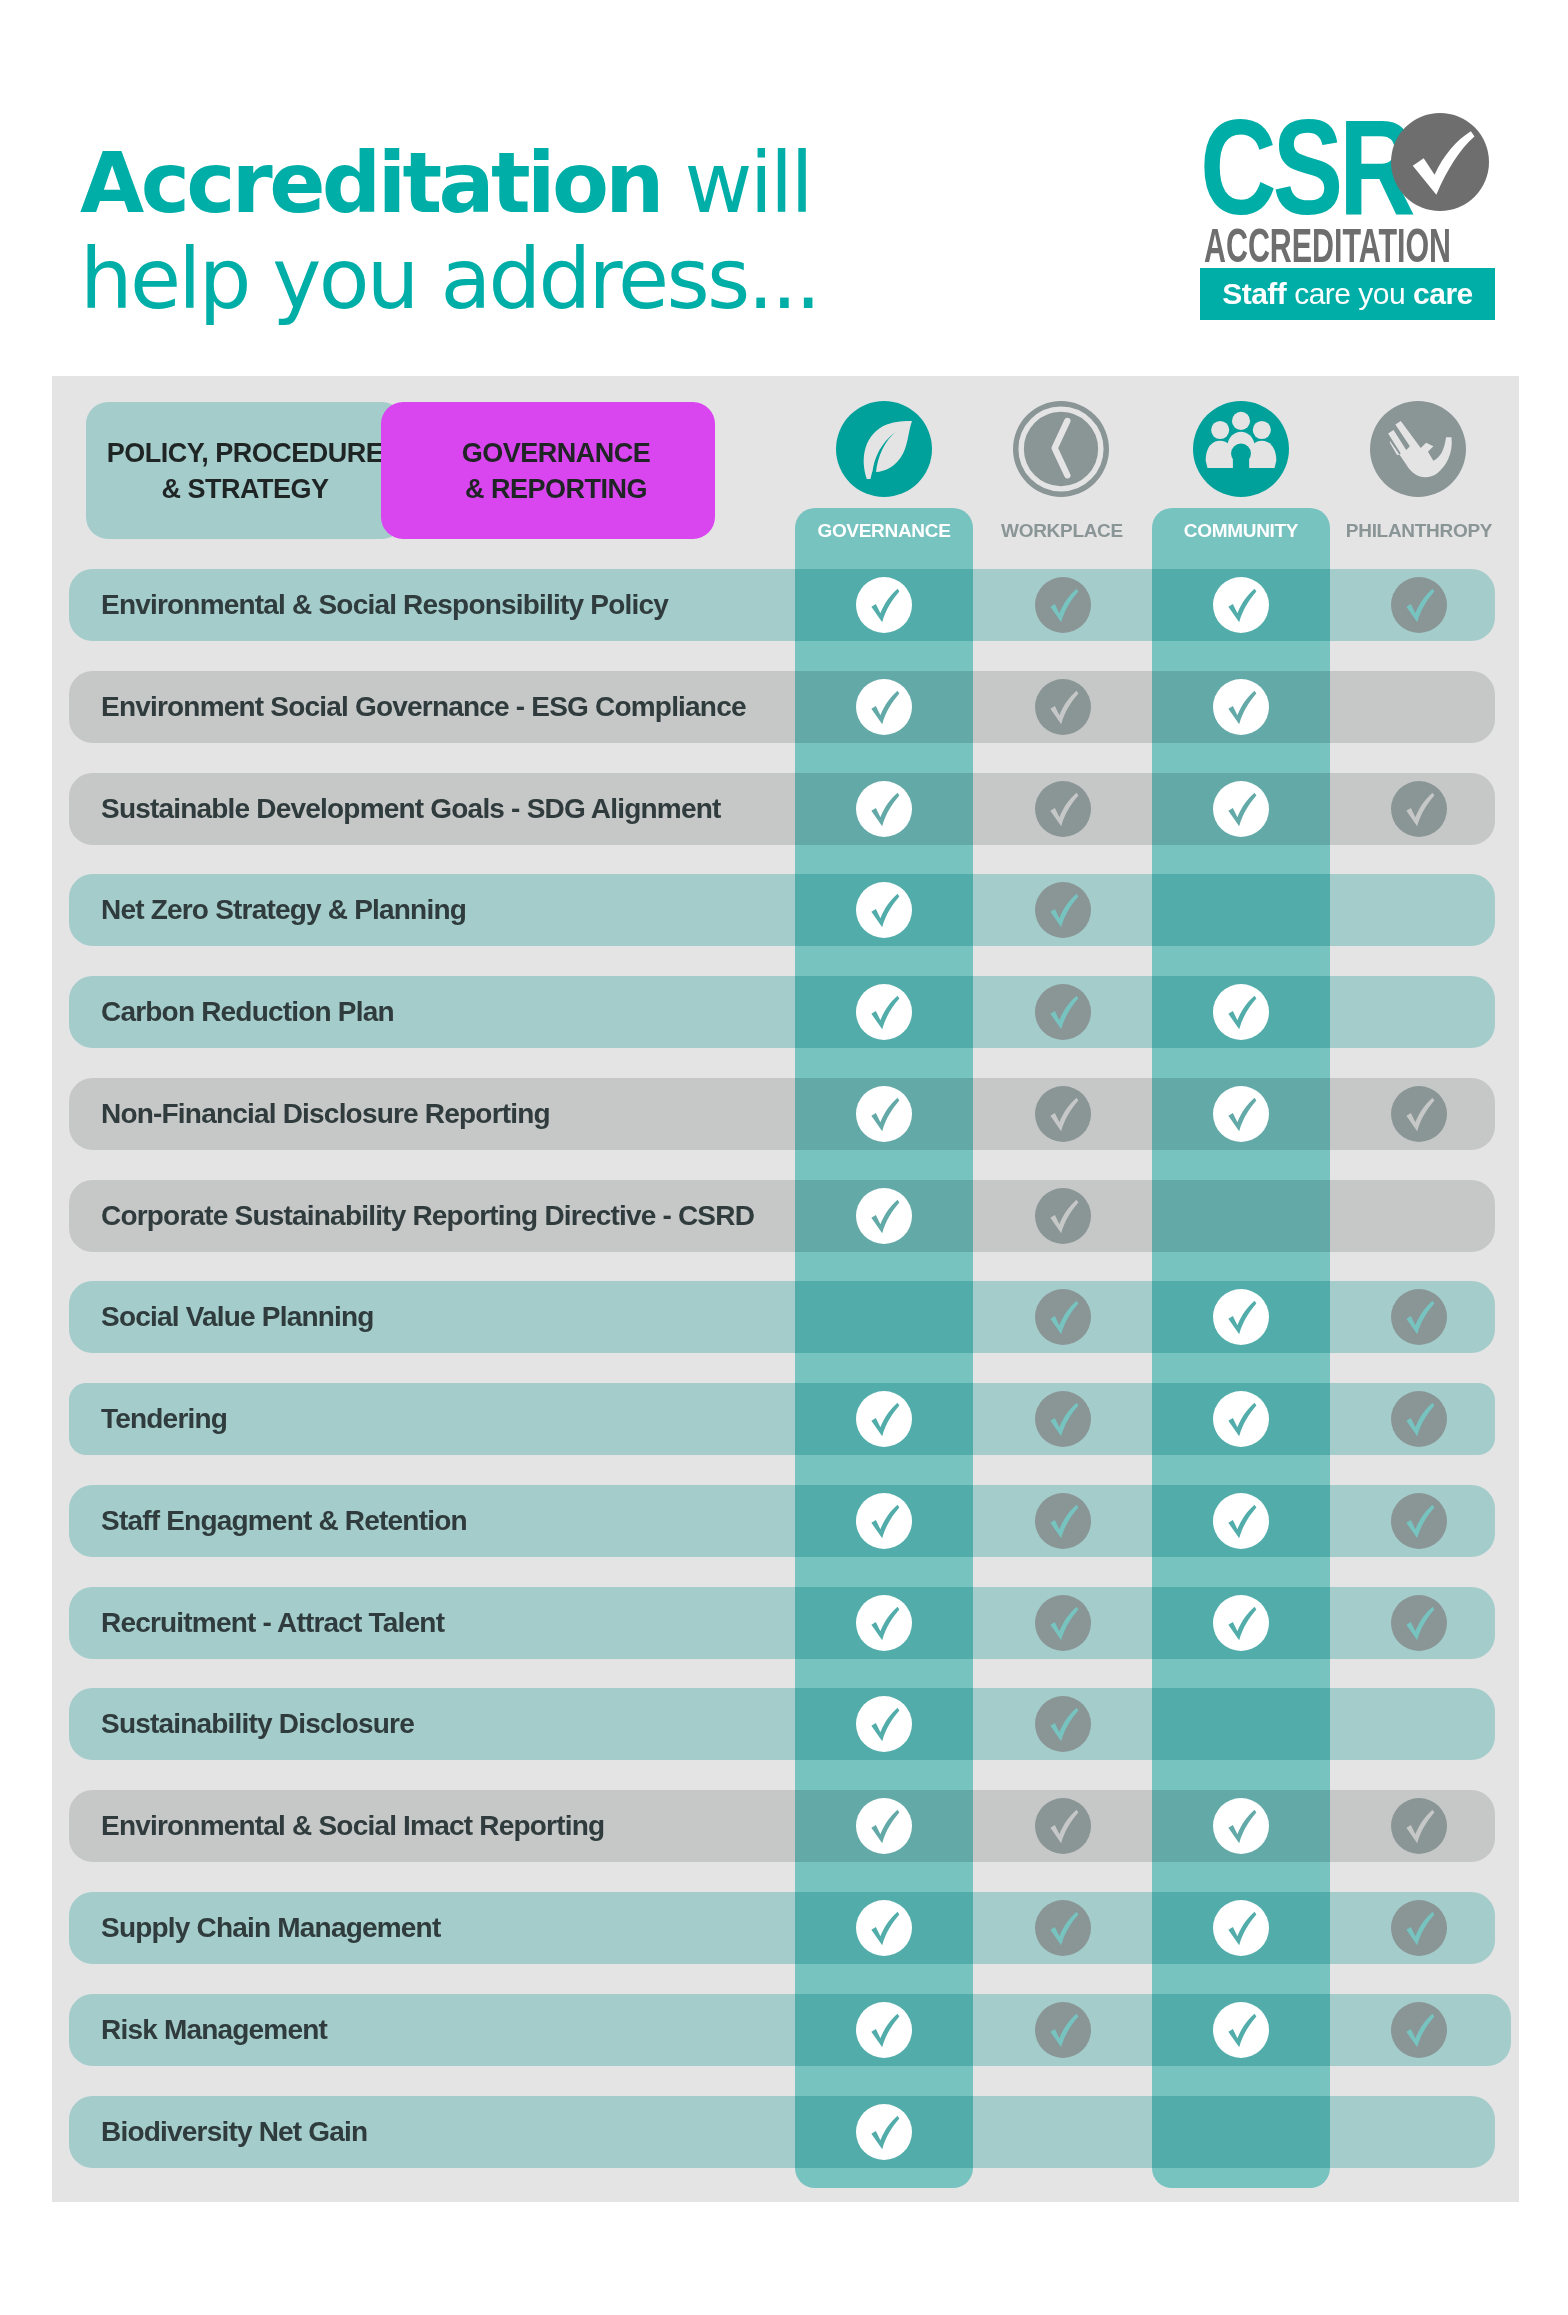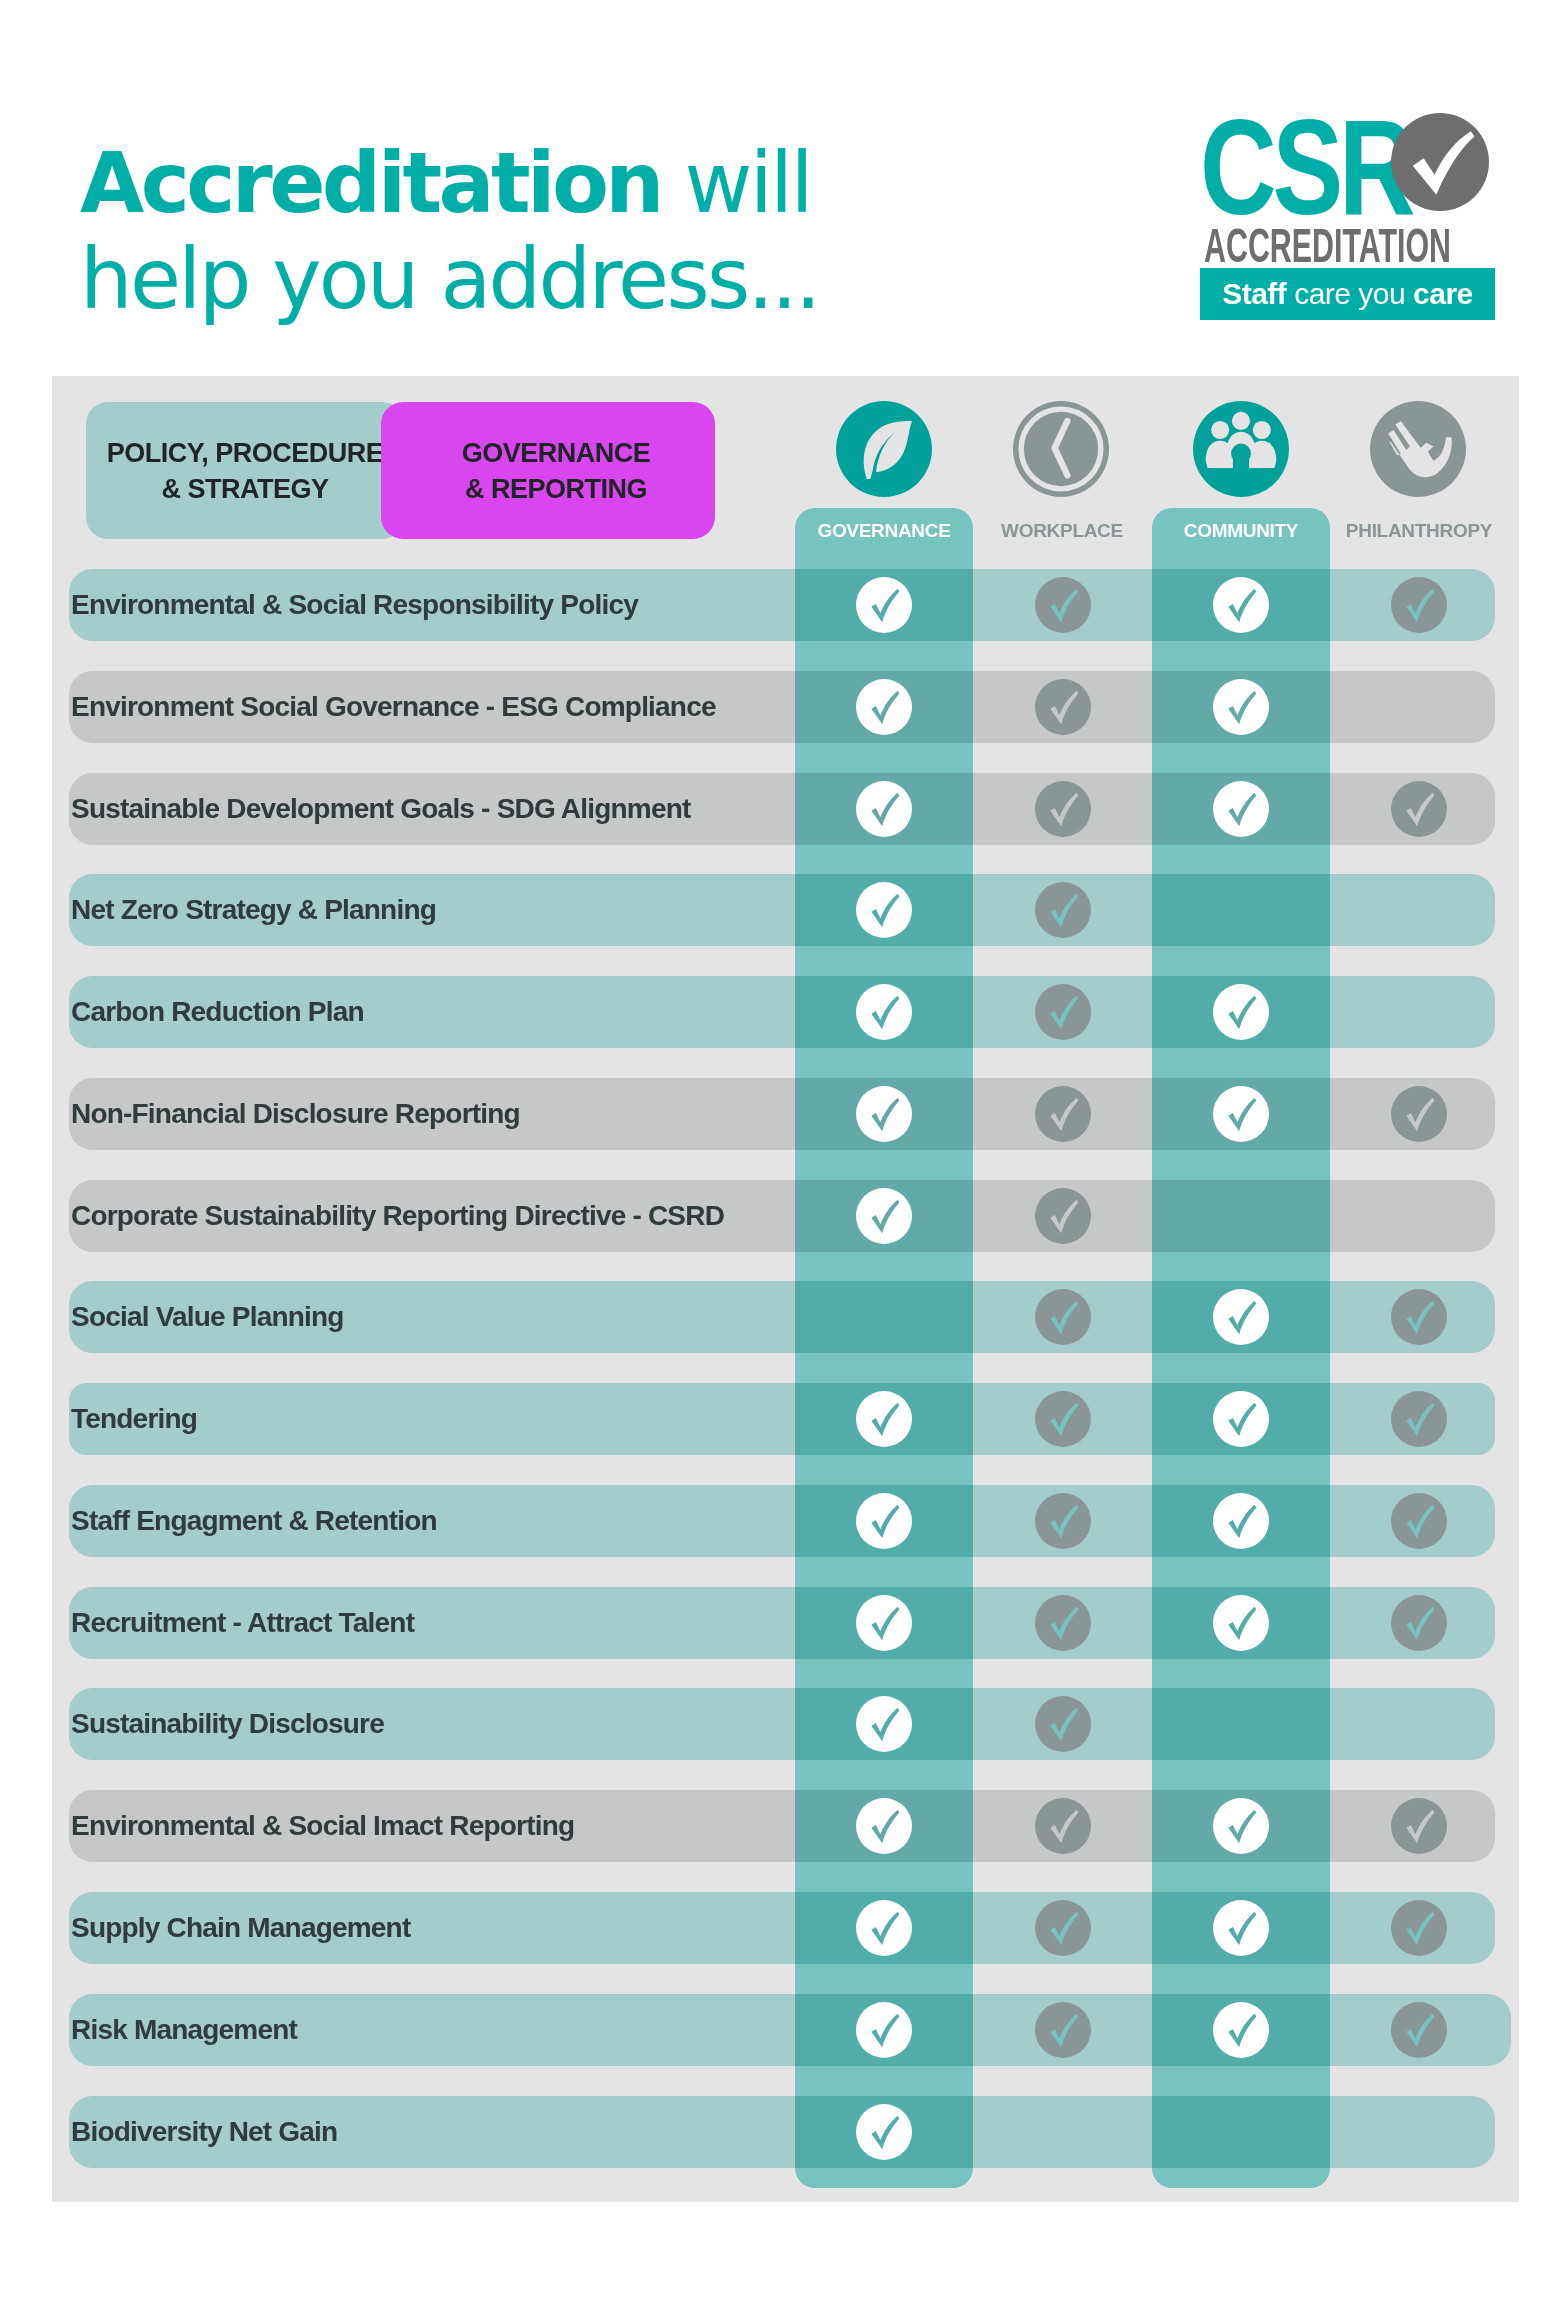--- a/index.html
+++ b/index.html
@@ -57,21 +57,21 @@
   }
   .col-label.on { color: #ffffff; }
   .col-label.off { color: #8A9596; }
 
   .row {
     position: absolute; left: 69px; width: 1426px; height: 72px; border-radius: 23.5px;
   }
   .row.teal { background: #A3CCCB; }
   .row.gray { background: #C6C8C7; }
   .row-label {
-    position: absolute; left: 2px; top: 0; height: 56px; line-height: 72px; font-size: 28px; font-weight: bold;
+    position: absolute; left: 32px; top: 0; height: 56px; line-height: 72px; font-size: 28px; font-weight: bold;
     color: #2F3B3C; letter-spacing: -0.8px; white-space: nowrap;
   }
   .cell-overlay { position: absolute; top: 0; height: 72px; width: 178px; }
   .row.teal .cell-overlay { background: #52ADAA; }
   .row.gray .cell-overlay { background: #63A9A7; }
 
   .check { position: absolute; top: 8.1px; width: 56px; height: 56px; border-radius: 50%; }
   .check.primary { background: #ffffff; }
   .check.secondary { background: #8A9596; }
   .check svg { position: absolute; left: 0; top: 0; width: 56px; height: 56px; }

